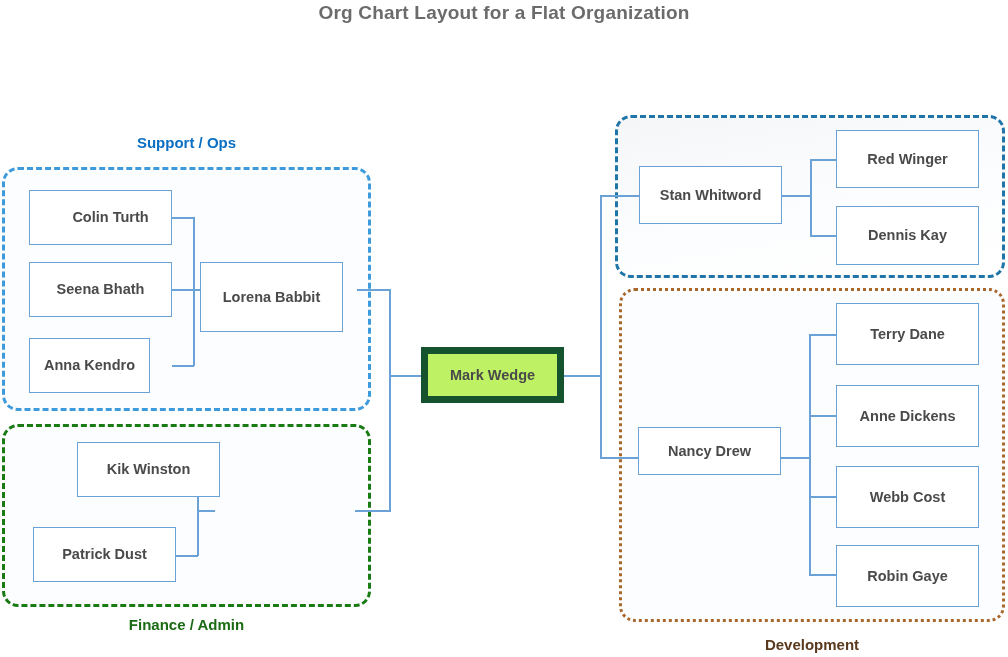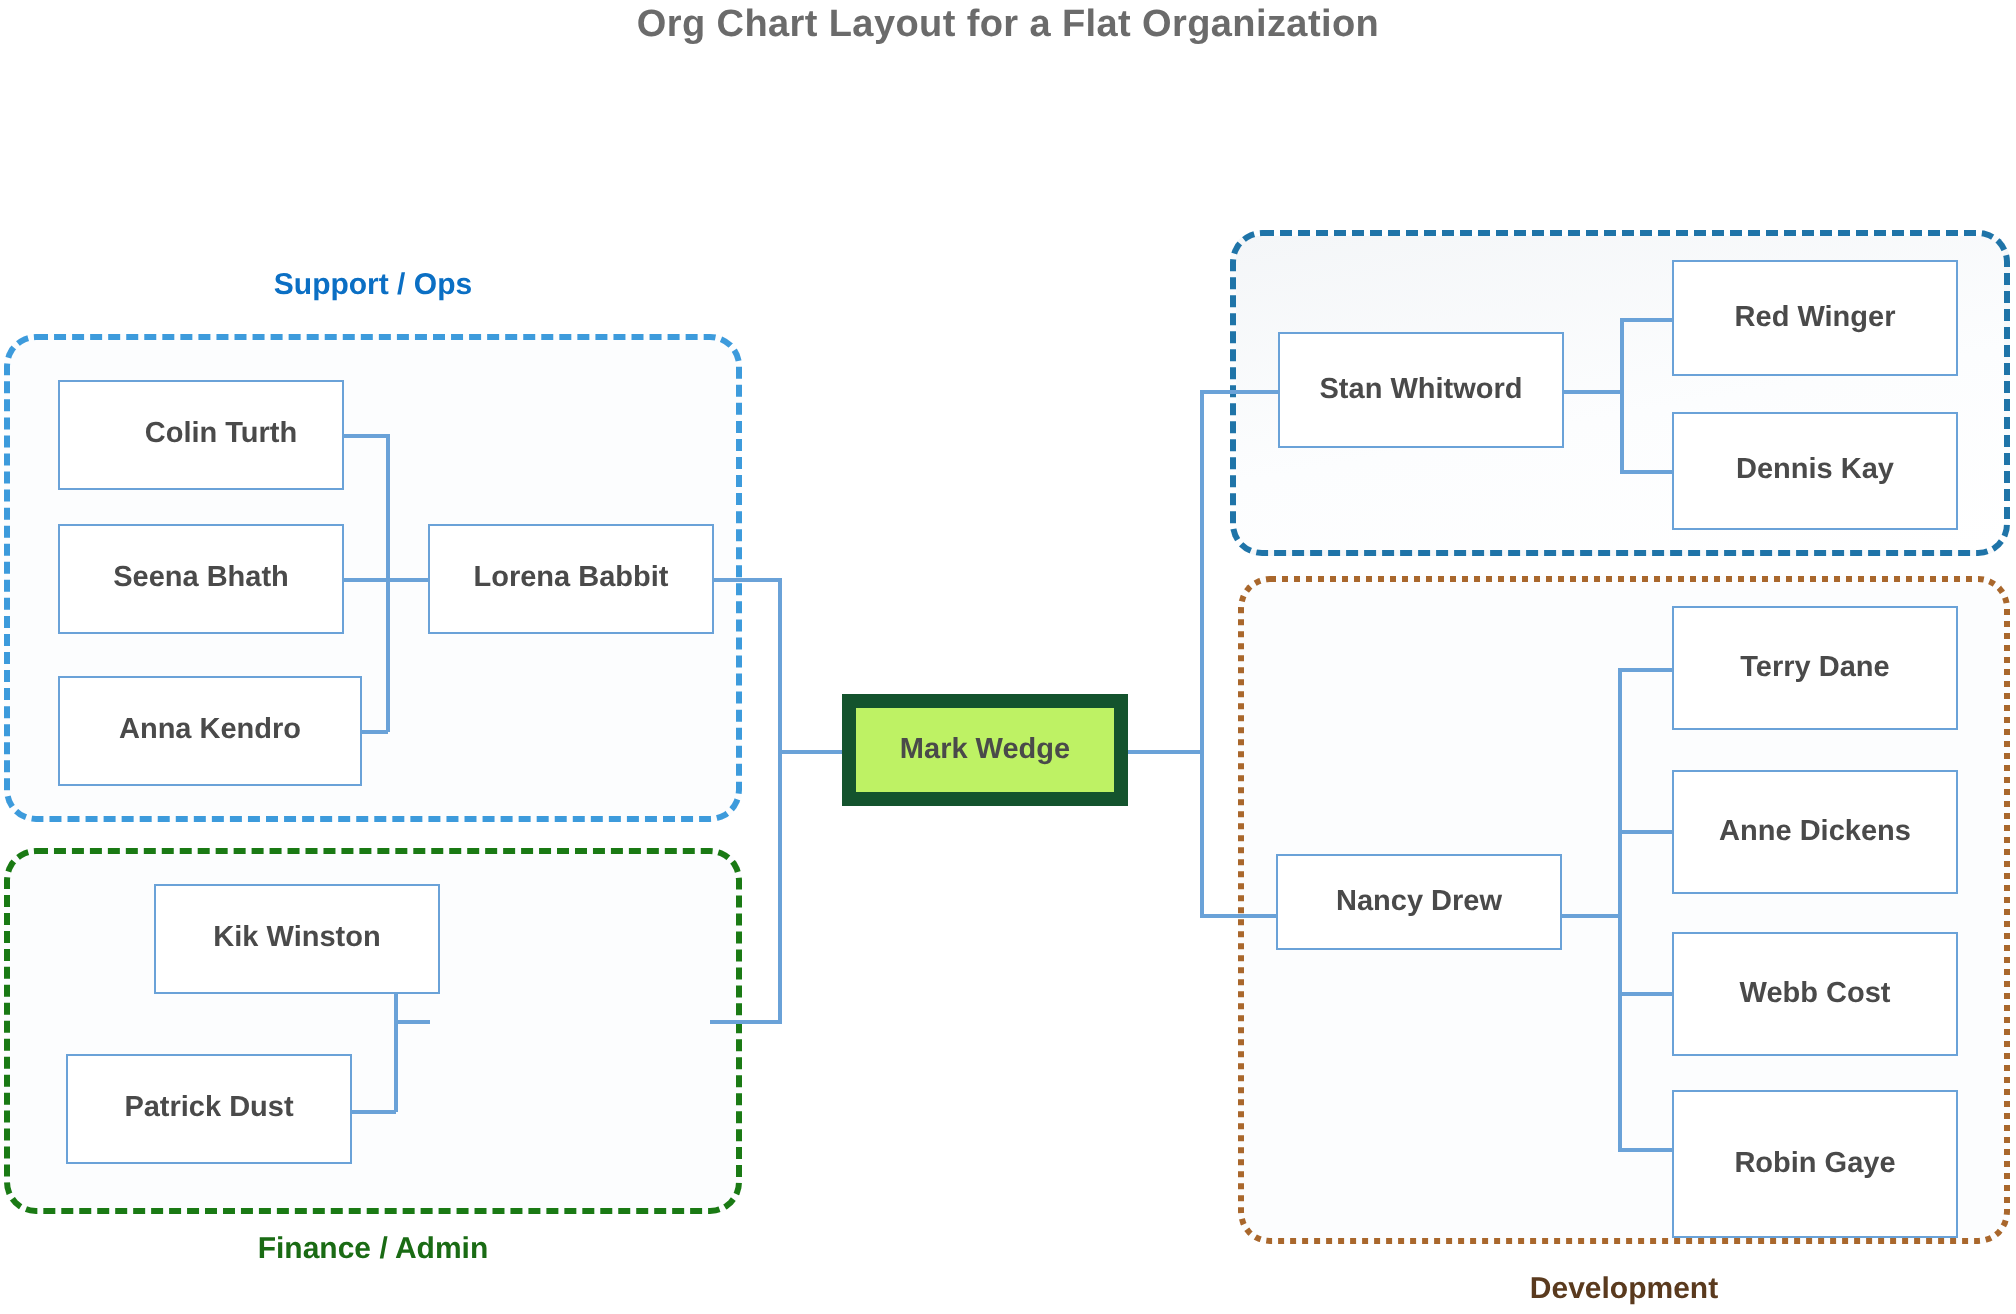--- a/index.html
+++ b/index.html
@@ -145,31 +145,31 @@
 
   <div class="line h" style="left:781px; top:457px; width:30px;"></div>
   <div class="line v" style="left:809px; top:334px; height:241px;"></div>
   <div class="line h" style="left:809px; top:334px; width:28px;"></div>
   <div class="line h" style="left:809px; top:415px; width:28px;"></div>
   <div class="line h" style="left:809px; top:496px; width:28px;"></div>
   <div class="line h" style="left:809px; top:574px; width:28px;"></div>
 
   <div class="node" style="left:29px; top:190px; width:143px; height:55px;padding-left:20px;">Colin Turth</div>
   <div class="node" style="left:29px; top:262px; width:143px; height:55px;">Seena Bhath</div>
-  <div class="node" style="left:29px; top:338px; width:152px; height:55px;">Anna Kendro</div>
-  <div class="node" style="left:214px; top:262px; width:143px; height:55px;">Lorena Babbit</div>
+  <div class="node" style="left:29px; top:338px; width:121px; height:55px;">Anna Kendro</div>
+  <div class="node" style="left:200px; top:262px; width:143px; height:70px;">Lorena Babbit</div>
 
   <div class="node" style="left:33px; top:442px; width:143px; height:55px;margin-left:44px;">Kik Winston</div>
   <div class="node" style="left:33px; top:527px; width:143px; height:55px;">Patrick Dust</div>
 
   <div class="node node-root" style="left:421px; top:347px; width:143px; height:56px;">Mark Wedge</div>
 
   <div class="node" style="left:639px; top:166px; width:143px; height:58px;">Stan Whitword</div>
   <div class="node" style="left:836px; top:130px; width:143px; height:58px;">Red Winger</div>
   <div class="node" style="left:836px; top:206px; width:143px; height:59px;">Dennis Kay</div>
 
   <div class="node" style="left:638px; top:427px; width:143px; height:48px;">Nancy Drew</div>
   <div class="node" style="left:836px; top:303px; width:143px; height:62px;">Terry Dane</div>
   <div class="node" style="left:836px; top:385px; width:143px; height:62px;">Anne Dickens</div>
   <div class="node" style="left:836px; top:466px; width:143px; height:62px;">Webb Cost</div>
-  <div class="node" style="left:836px; top:545px; width:143px; height:74px;text-align:right;">Robin Gaye</div>
+  <div class="node" style="left:836px; top:545px; width:143px; height:62px;text-align:right;">Robin Gaye</div>
 
 </div>
 
 </body></html>

